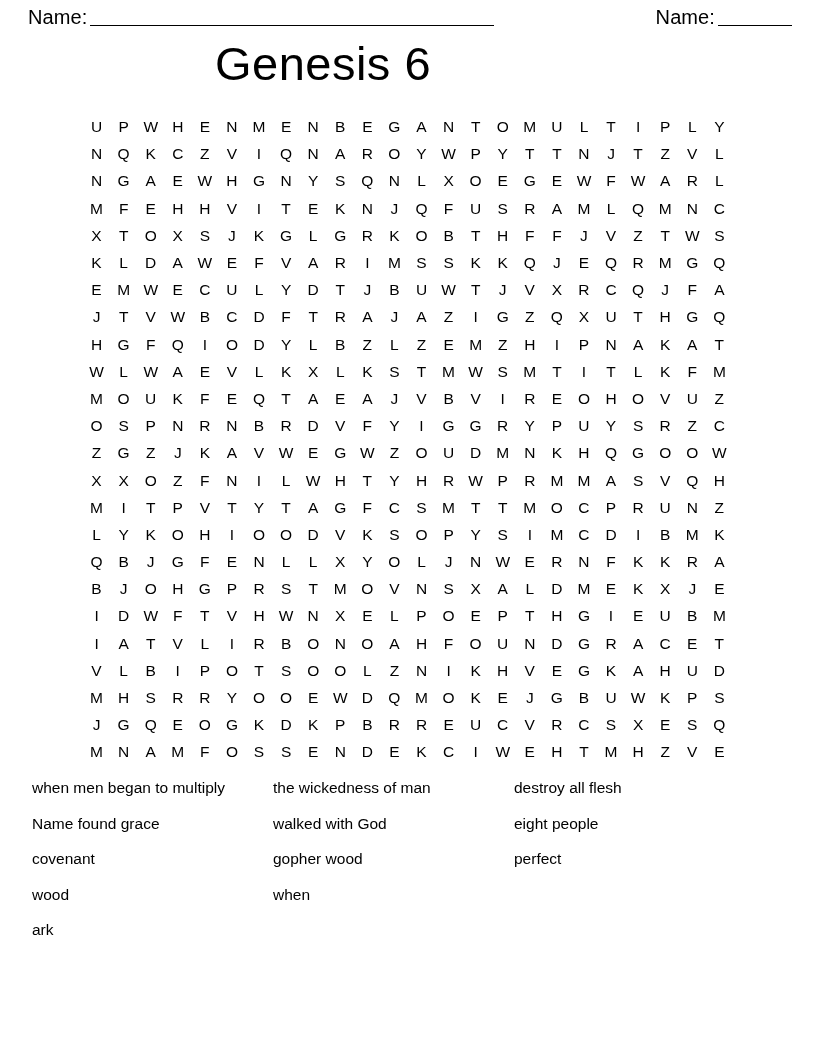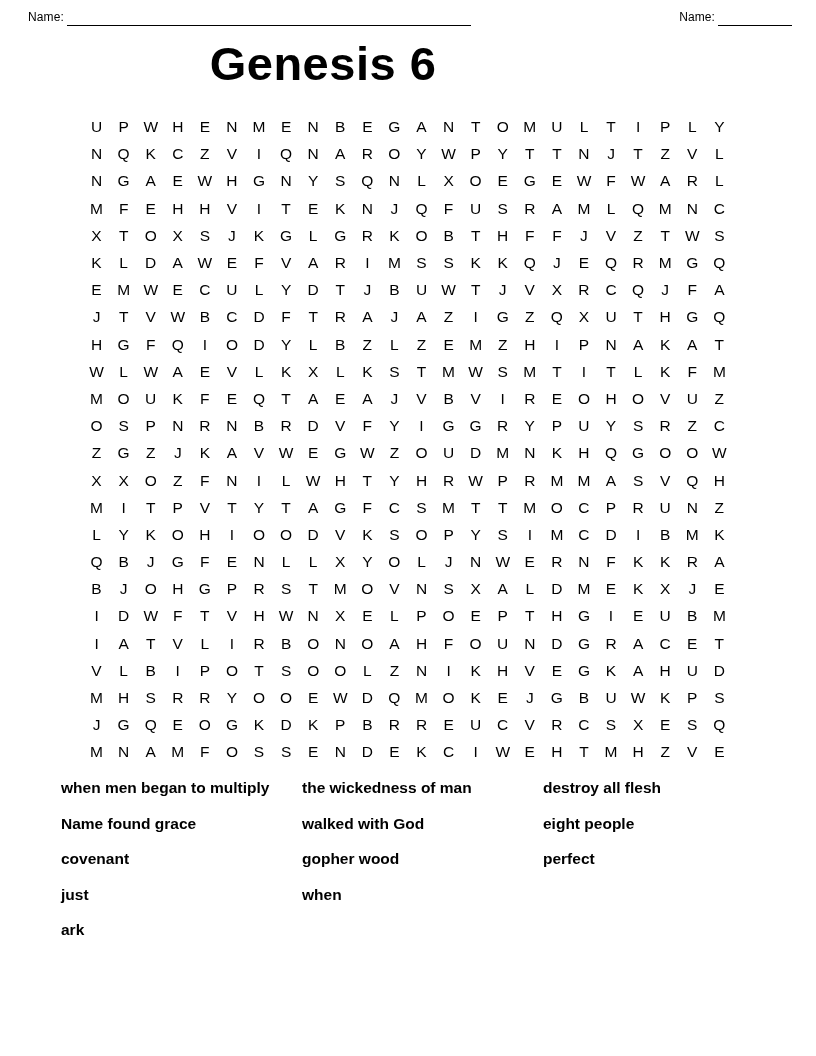--- a/index.html
+++ b/index.html
@@ -27,21 +27,21 @@
     display: flex;
     align-items: flex-end;
     padding: 0 24px 0 28px;
   }
   .field {
     display: flex;
     align-items: flex-end;
     white-space: nowrap;
   }
   .field-label {
-    font-size: 12px;
+    font-size: 20px;
     line-height: 18px;
     letter-spacing: 0.1px;
   }
   .field-rule {
     border-bottom: 1px solid #000;
     height: 14px;
     margin-left: 3px;
   }
   .name-rule  { width: 404px; }
   .date-rule  { width: 74px; }
@@ -49,21 +49,21 @@
 
   
   .puzzle-title {
     position: absolute;
     top: 36px;
     left: 0;
     width: 646px;
     text-align: center;
     font-size: 47px;
     line-height: 56px;
-    font-weight: 700;
+    font-weight: 400;
     letter-spacing: 0.5px;
   }
 
   
   .grid-wrap {
     position: absolute;
     top: 113px;
     left: 83px;
     width: 650px;
   }
@@ -78,23 +78,22 @@
     font-size: 15.5px;
     line-height: 19px;
     font-weight: 400;
     letter-spacing: 0;
   }
 
   
   .wordlist {
     position: absolute;
     top: 778px;
-    left: 61px;
+    left: 32px;
     width: 720px;
-    font-weight: bold;
   }
   .word-row {
     display: flex;
     height: 35.6px;
     align-items: flex-start;
   }
   .word-item {
     font-size: 15.5px;
     line-height: 20px;
     white-space: nowrap;
@@ -757,21 +756,21 @@
       <span class="word-item word-col-0">Name found grace</span>
       <span class="word-item word-col-1">walked with God</span>
       <span class="word-item word-col-2">eight people</span>
     </div>
     <div class="word-row">
       <span class="word-item word-col-1">covenant</span>
       <span class="word-item word-col-0">gopher wood</span>
       <span class="word-item word-col-2">perfect</span>
     </div>
     <div class="word-row">
-      <span class="word-item word-col-0">just</span>
+      <span class="word-item word-col-0">wood</span>
       <span class="word-item word-col-1">when</span>
     </div>
     <div class="word-row">
       <span class="word-item word-col-0">ark</span>
       <span class="word-item word-col-1"></span>
       <span class="word-item word-col-2"></span>
     </div>
   </div>
 
 </body></html>

